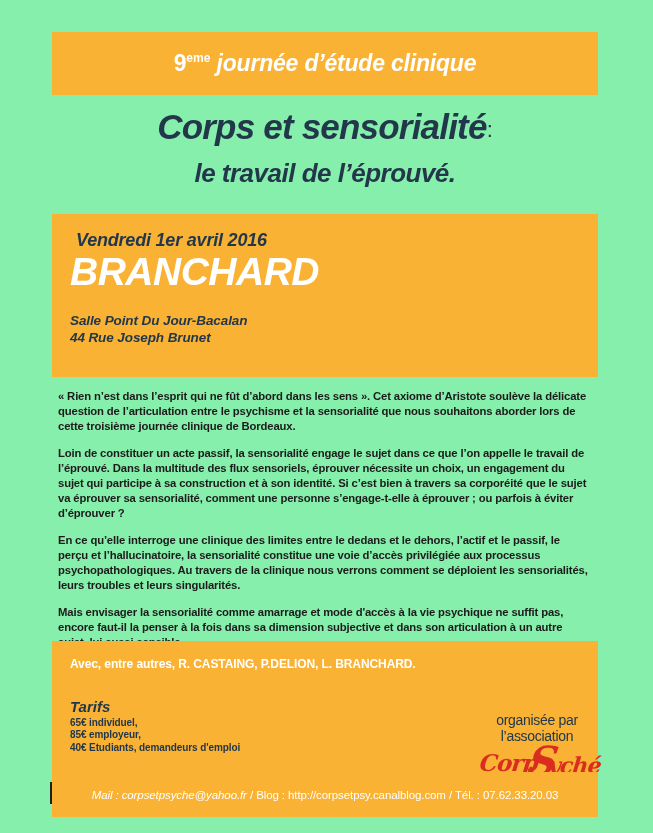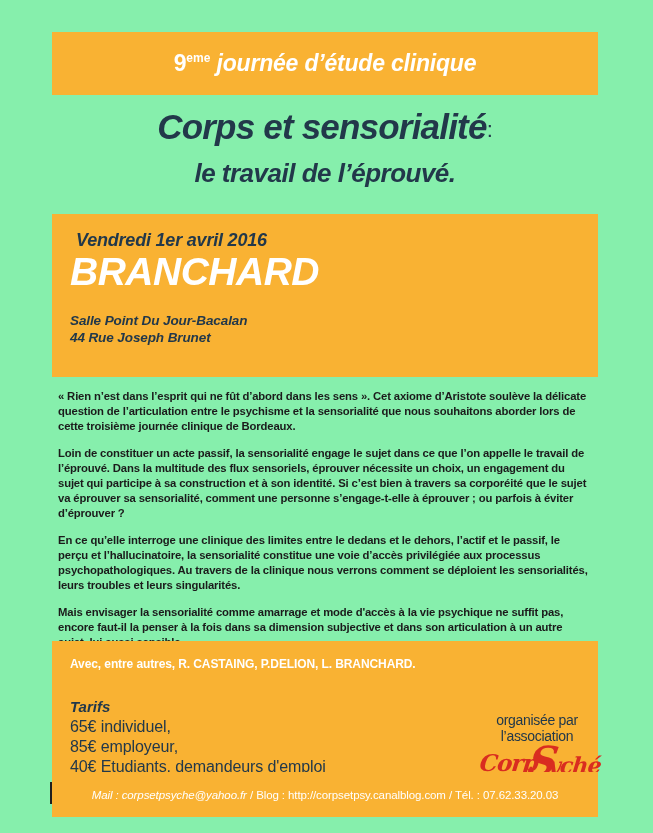--- a/index.html
+++ b/index.html
@@ -170,22 +170,22 @@
   }
   .tarifs-title {
     color: var(--navy);
     font-size: 15px;
     font-weight: bold;
     font-style: italic;
     line-height: 1.3;
   }
   .tarif-line {
     color: var(--navy);
-    font-size: 16px;
-    font-weight: normal;
+    font-size: 10px;
+    font-weight: bold;
     line-height: 1.28;
     letter-spacing: -0.1px;
   }
 
   
   .logo {
     position: absolute;
     left: 476px;
     top: 712px;
     width: 122px;

